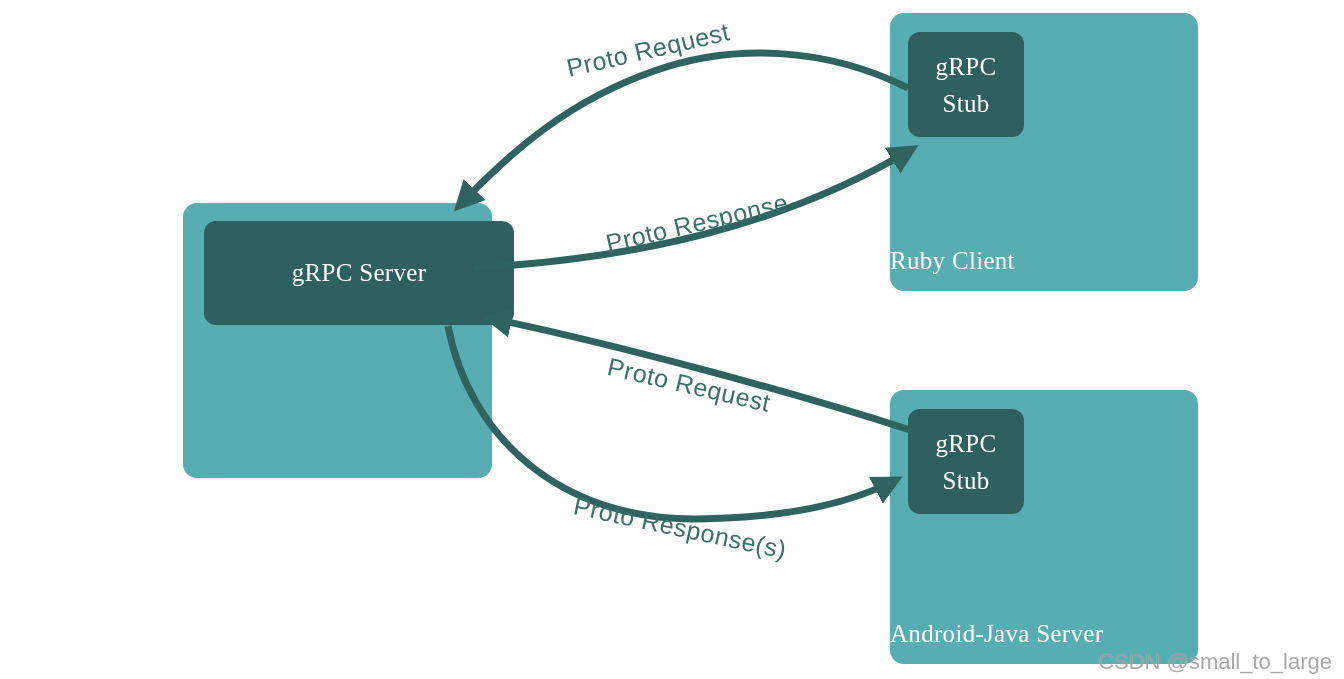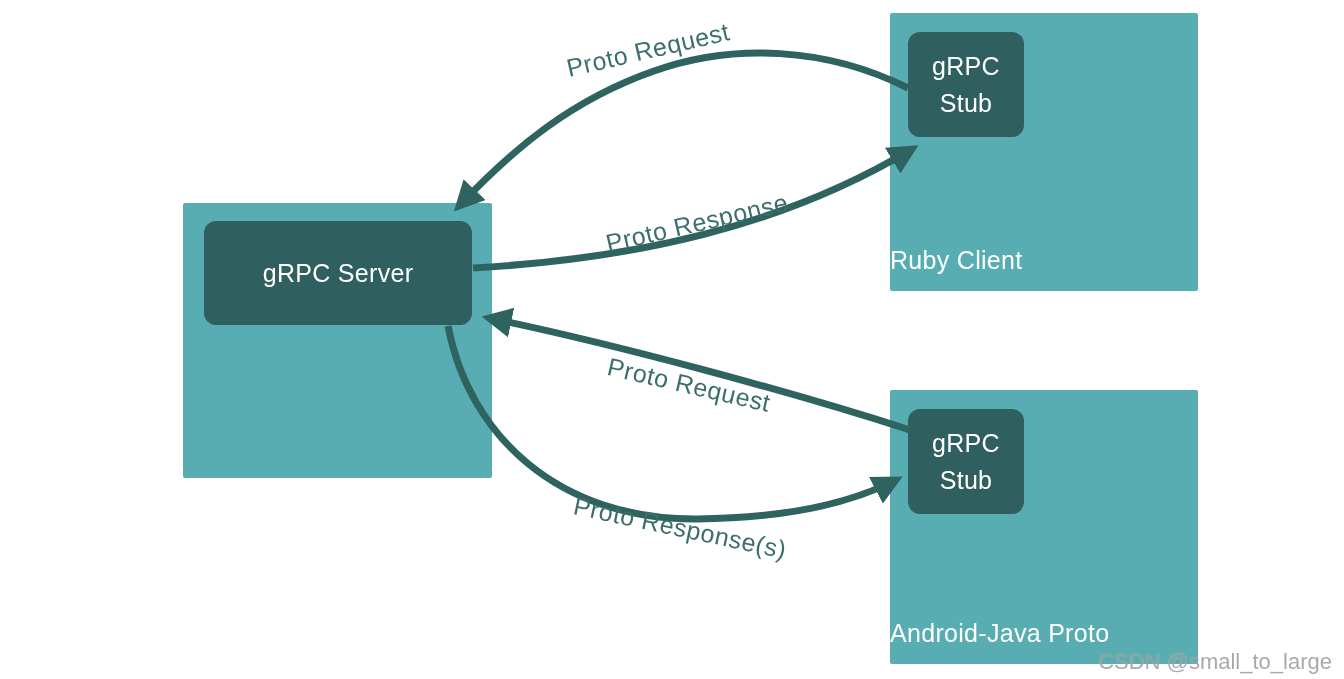--- a/index.html
+++ b/index.html
@@ -10,30 +10,30 @@
     --labeltxt:#3c6f6b;
     --boxtxt:#ffffff;
     --wm:#9a9a9a;
   }
   *{margin:0;padding:0;box-sizing:border-box;}
   html,body{width:1344px;height:679px;background:var(--bg);overflow:hidden;
     font-family:"Liberation Sans", sans-serif;}
   .stage{position:relative;width:1344px;height:679px;background:var(--bg);}
 
   
-  .box{position:absolute;background:var(--container);border-radius:2px;z-index:1;}
+  .box{position:absolute;background:var(--container);border-radius:14px;z-index:1;font-family:Liberation Serif, serif;}
   .box-caption{position:absolute;left:0;right:0;bottom:16px;text-align:left;
     color:var(--boxtxt);font-size:25px;letter-spacing:.3px;}
   .inner{position:absolute;background:var(--inner);border-radius:12px;
     display:flex;align-items:center;justify-content:center;
     color:var(--boxtxt);font-size:25px;letter-spacing:.3px;}
   .inner .two-line{white-space:pre-line;text-align:center;line-height:37px;}
 
   #cpp-service{left:183px;top:203px;width:309px;height:275px;}
-  #grpc-server{left:21px;top:18px;width:268px;height:104px;}
+  #grpc-server{left:21px;top:18px;width:310px;height:104px;}
 
   #ruby-client{left:890px;top:13px;width:308px;height:278px;}
   #ruby-stub{left:18px;top:19px;width:116px;height:105px;}
 
   #android-client{left:890px;top:390px;width:308px;height:274px;}
   #android-stub{left:18px;top:19px;width:116px;height:105px;}
 
   
   svg.arrows{position:absolute;left:0;top:0;width:1344px;height:679px;
     z-index:3;pointer-events:none;}
@@ -67,21 +67,21 @@
 Stub</span>
     </div>
     <div class="box-caption">Ruby Client</div>
   </div>
 
   <div class="box" id="android-client">
     <div class="inner" id="android-stub">
       <span class="two-line">gRPC
 Stub</span>
     </div>
-    <div class="box-caption">Android-Java Proto</div>
+    <div class="box-caption">Android-Java Server</div>
   </div>
 
   <svg class="arrows" viewBox="0 0 1344 679" aria-hidden="true">
     <defs>
       <marker id="ah" viewBox="0 0 10 10" markerWidth="4.3" markerHeight="4.3" refX="7.5" refY="5" orient="auto">
         <path class="ah" d="M0,0 L10,5 L0,10 Z"></path>
       </marker>
     </defs>
     <path class="flow" d="M 908 88 C 826 47, 733 43, 654 71 C 571 100, 513 149, 459 206" marker-end="url(#ah)"></path>
     <path class="flow" d="M 473 268 C 633 259, 782 227, 912 149" marker-end="url(#ah)"></path>

